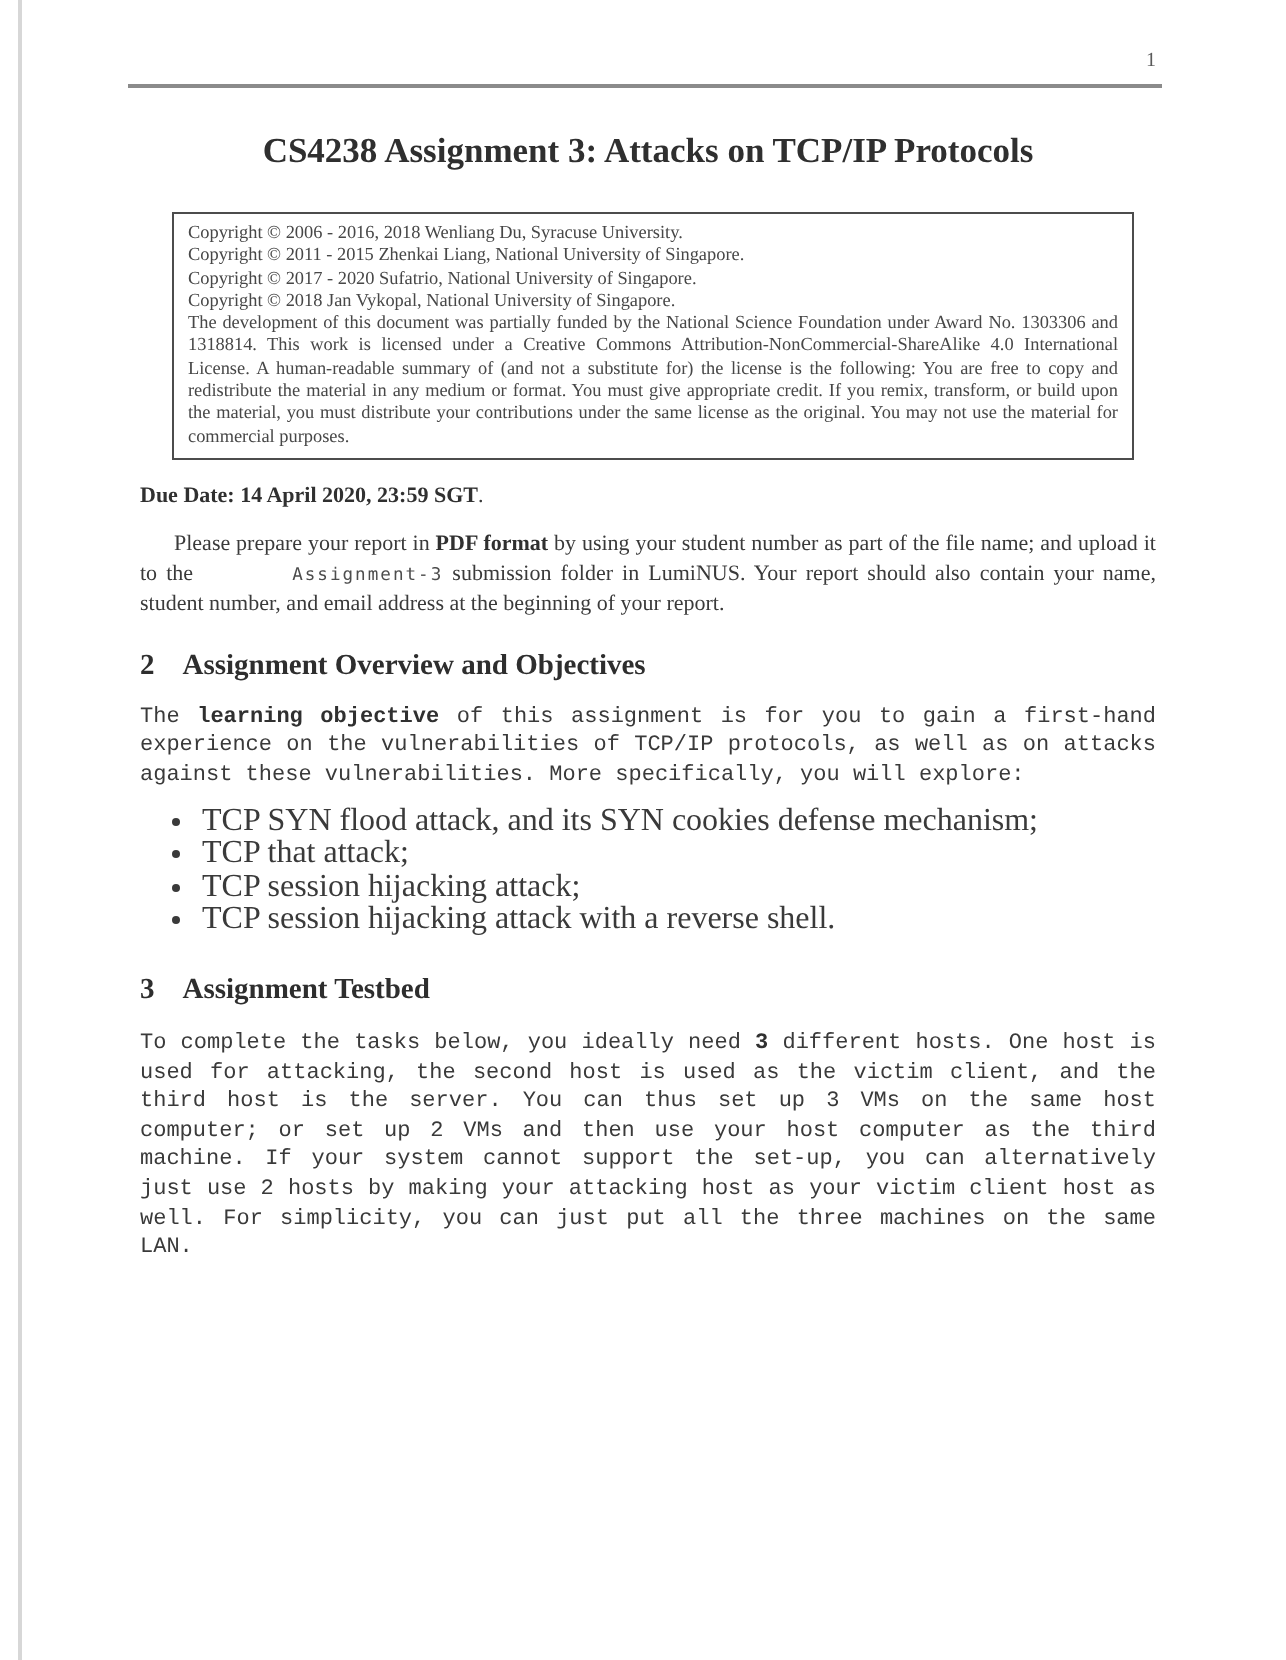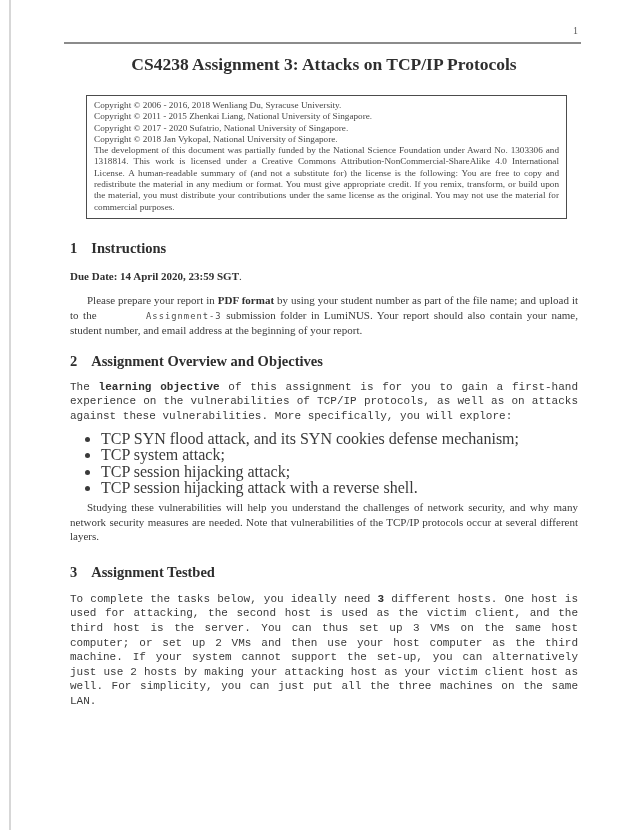--- a/index.html
+++ b/index.html
@@ -30,21 +30,21 @@
     color: #5a5a5a;
   }
   .header-rule {
     position: absolute;
     left: 64px; top: 42px;
     width: 517px; height: 2px;
     background: #8b8b8b;
   }
   .content {
     position: absolute;
-    left: 70px; top: 51px;
+    left: 70px; top: 62px;
     width: 508px;
   }
   .doc-title {
     text-align: center;
     font-size: 17.5px;
     font-weight: bold;
     color: #2f2f2f;
     line-height: 26px;
   }
   .copyright-box {
@@ -127,43 +127,39 @@
     <div class="doc-title">CS4238 Assignment 3: Attacks on TCP/IP Protocols</div>
 
     <div class="copyright-box">
       <div class="copyright-line">Copyright © 2006 - 2016, 2018 Wenliang Du, Syracuse University.</div>
       <div class="copyright-line">Copyright © 2011 - 2015 Zhenkai Liang, National University of Singapore.</div>
       <div class="copyright-line">Copyright © 2017 - 2020 Sufatrio, National University of Singapore.</div>
       <div class="copyright-line">Copyright © 2018 Jan Vykopal, National University of Singapore.</div>
       <div class="license-text">The development of this document was partially funded by the National Science Foundation under Award No. 1303306 and 1318814. This work is licensed under a Creative Commons Attribution-NonCommercial-ShareAlike 4.0 International License. A human-readable summary of (and not a substitute for) the license is the following: You are free to copy and redistribute the material in any medium or format. You must give appropriate credit. If you remix, transform, or build upon the material, you must distribute your contributions under the same license as the original. You may not use the material for commercial purposes.</div>
     </div>
 
-    <h2 class="sec sec-1">
-      <span class="sec-num">1</span><span>Instructions</span>
-    </h2>
 
     <p class="due-line"><b>Due Date: 14 April 2020, 23:59 SGT</b><span>.</span></p>
 
 
     <p class="body p-prepare"><span>Please prepare your report in </span><b>PDF format</b><span> by using your student number as part of the file name; and upload it to the </span><span class="code">Assignment-3</span><span> submission folder in LumiNUS. Your report should also contain your name, student number, and email address at the beginning of your report.</span></p>
 
     <h2 class="sec sec-2">
       <span class="sec-num">2</span><span>Assignment Overview and Objectives</span>
     </h2>
 
     <p class="body noindent p-learning"><span>The </span><b>learning objective</b><span> of this assignment is for you to gain a first-hand experience on the vulnerabilities of TCP/IP protocols, as well as on attacks against these vulnerabilities. More specifically, you will explore:</span></p>
 
     <ul class="objectives">
       <li>TCP SYN flood attack, and its SYN cookies defense mechanism;</li>
-      <li>TCP system attack;</li>
+      <li>TCP that attack;</li>
       <li>TCP session hijacking attack;</li>
       <li>TCP session hijacking attack with a reverse shell.</li>
     </ul>
 
-    <p class="body p-studying">Studying these vulnerabilities will help you understand the challenges of network security, and why many network security measures are needed. Note that vulnerabilities of the TCP/IP protocols occur at several different layers.</p>
 
     <h2 class="sec sec-3">
       <span class="sec-num">3</span><span>Assignment Testbed</span>
     </h2>
 
 
     <p class="body noindent p-complete"><span>To complete the tasks below, you ideally need </span><b>3</b><span> different hosts. One host is used for attacking, the second host is used as the victim client, and the third host is the server. You can thus set up 3 VMs on the same host computer; or set up 2 VMs and then use your host computer as the third machine. If your system cannot support the set-up, you can alternatively just use 2 hosts by making your attacking host as your victim client host as well. For simplicity, you can just put all the three machines on the same LAN.</span></p>
 
   </div>
 </div>

